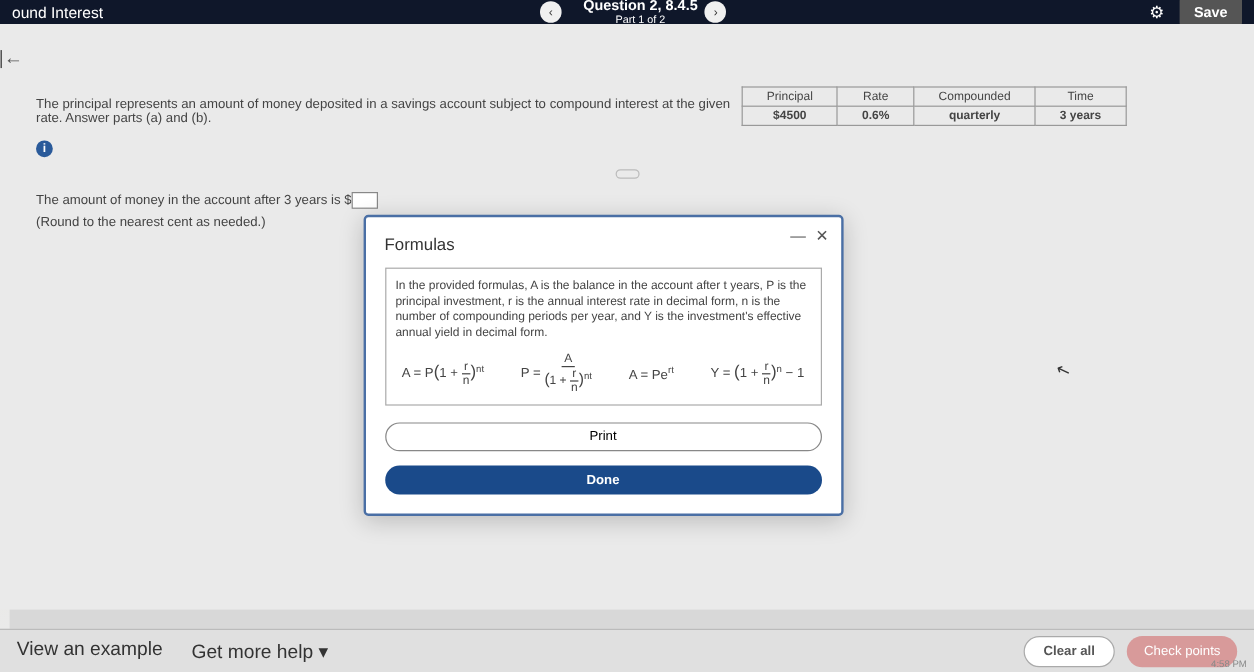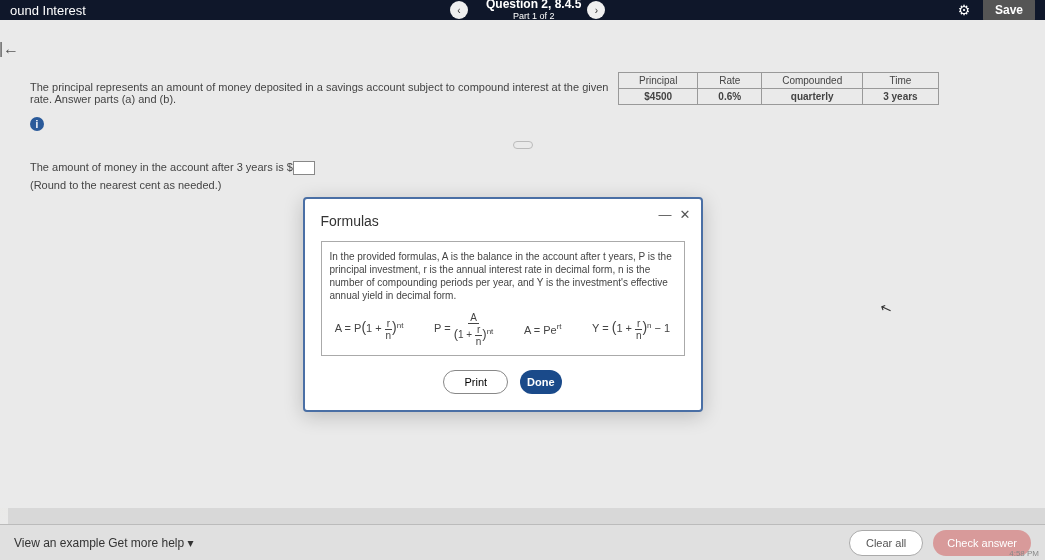--- a/index.html
+++ b/index.html
@@ -39,29 +39,29 @@
     .modal-overlay { position: absolute; inset: 0; display: flex; align-items: center; justify-content: center; }
     .modal { background: white; border: 2px solid #4a6fa5; border-radius: 4px; width: 400px; padding: 14px 16px 16px; position: relative; box-shadow: 0 4px 20px rgba(0,0,0,.2); top: 40px; left: -20px;}
     .modal-ctrl { position: absolute; top: 8px; right: 10px; display: flex; gap: 8px; color: #555; font-size: 13px; }
     .modal-ctrl span { cursor: pointer; }
     .modal h3 { font-size: 14px; color: #333; font-weight: 500; margin-bottom: 12px; }
     .formula-box { border: 1px solid #aaa; padding: 8px; font-size: 10px; color: #444; }
     .formula-desc { line-height: 1.3; margin-bottom: 10px; }
     .formulas { display: flex; gap: 20px; align-items: center; justify-content: space-around; font-size: 11px; }
     .frac { display: inline-flex; flex-direction: column; align-items: center; vertical-align: middle; font-size: 10px;}
     .frac .top { border-bottom: 1px solid #444; padding: 0 2px; }
-    .modal-btns { display: flex; gap: 12px; justify-content: center; margin-top: 14px; }
+    .modal-btns { display: flex; gap: 12px; justify-content: center; margin-top: 14px; flex-direction: column; }
     .btn-print { border: 1px solid #888; background: white; border-radius: 14px; padding: 5px 20px; font-size: 11px; cursor: pointer; }
     .btn-done { border: none; background: #1a4a8a; color: white; border-radius: 14px; padding: 6px 7px; font-size: 11px; font-weight: bold; cursor: pointer; }
     
     .footer { position: absolute; bottom: 0; left: 0; right: 0; height: 36px; background: #e0e0e0; border-top: 1px solid #bbb; display: flex; align-items: center; padding: 0 14px; }
-    .footer-left { display: flex; gap: 3px; font-size: 12px; color: #333; }
+    .footer-left { display: flex; gap: 24px; font-size: 16px; color: #333; }
     .footer-left span { cursor: pointer; }
     .footer-right { margin-left: auto; display: flex; gap: 10px; }
-    .btn-clear { border: 1px solid #aaa; background: white; border-radius: 16px; padding: 6px 16px; font-size: 11px; color: #555; cursor: pointer; }
+    .btn-clear { border: 1px solid #aaa; background: white; border-radius: 16px; padding: 6px 16px; font-size: 11px; color: #555; cursor: pointer; font-weight: bold; }
     .btn-check { border: none; background: #d89a9a; color: white; border-radius: 16px; padding: 7px 14px; font-size: 11px; font-weight: 500; cursor: pointer; }
     
     .time-corner { position: absolute; bottom: 2px; right: 6px; font-size: 8px; color: #888; }
     
     .cursor-arrow { position: absolute; top: 280px; left: 880px; font-size: 14px; color: #333; transform: rotate(-20deg); }
     
     .left-stripe { position: absolute; left: 0; top: 36px; bottom: 36px; width: 8px; background: linear-gradient(#ccc, #e8e3c8 40%, #eaeaea); }
     sup { font-size: 8px; }
   </style>
 </head>
@@ -159,17 +159,17 @@
   <div class="cursor-arrow">↖</div>
 </div>
 
 <div class="footer">
   <div class="footer-left">
     <span>View an example</span>
     <span>Get more help ▾</span>
   </div>
   <div class="footer-right">
     <button class="btn-clear">Clear all</button>
-    <button class="btn-check">Check answer</button>
+    <button class="btn-check">Check points</button>
   </div>
 </div>
 
 <div class="time-corner">4:58 PM</div>
 
 </body></html>

